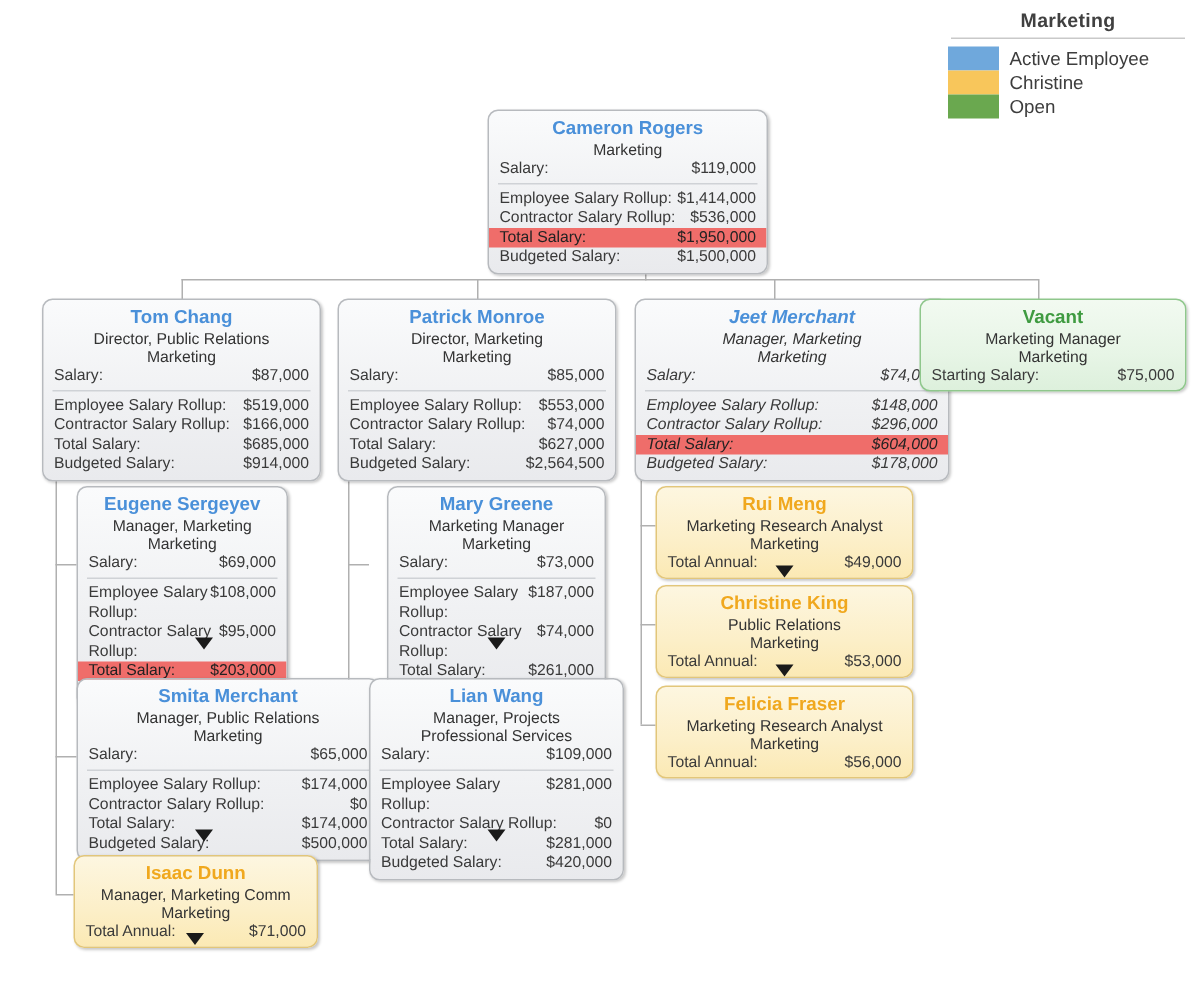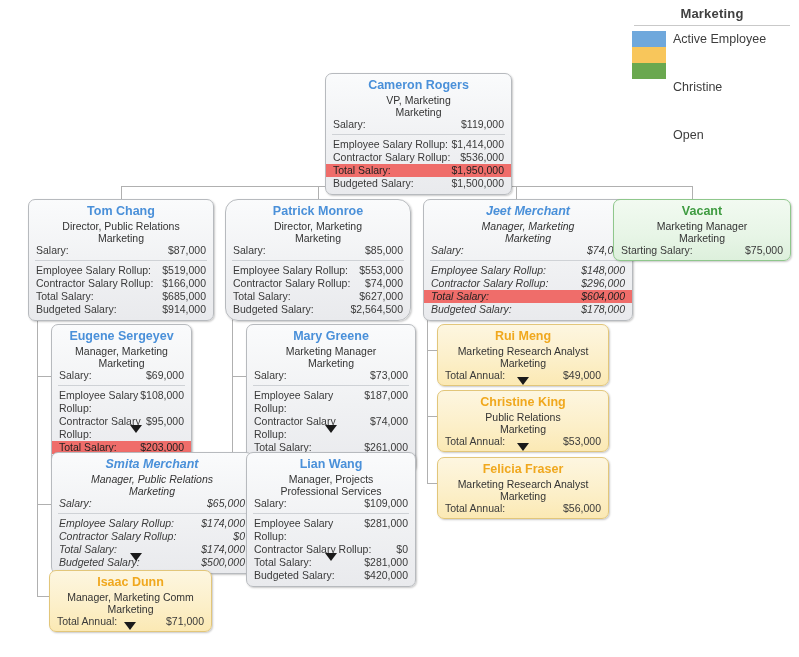--- a/index.html
+++ b/index.html
@@ -45,21 +45,20 @@
     flex-direction: column;
   }
   #legend .swatch {
     height: 16px;
     width: 34px;
   }
   #legend .labels {
     display: flex;
     flex-direction: column;
     margin-left: 7px;
-    gap: 32px;
   }
   #legend .labels span {
     height: 16px;
     line-height: 16px;
     font-size: 12.5px;
     color: #3d3d3d;
     white-space: nowrap;
   }
 
   
@@ -182,21 +181,20 @@
 <div class="conn h" style="left:232px; top:504px; width:14px;"></div>
 
 <div class="conn v" style="left:427px; top:305px; height:178px;"></div>
 <div class="conn h" style="left:427px; top:350px; width:10px;"></div>
 <div class="conn h" style="left:427px; top:416px; width:10px;"></div>
 <div class="conn h" style="left:427px; top:483px; width:10px;"></div>
 
 <div class="node employee" style="left:325px; top:73px; width:187px;">
   <div class="inner">
     <div class="name">Cameron Rogers</div>
-    <div class="title">VP, Marketing</div>
     <div class="dept">Marketing</div>
     <div class="kv">
       <span class="lbl">Salary:</span>
       <span class="val">$119,000</span>
     </div>
     <div class="sep"></div>
     <div class="rows">
       <div class="kv">
         <span class="lbl">Employee Salary Rollup:</span>
         <span class="val">$1,414,000</span>
@@ -241,21 +239,21 @@
         <span class="val">$685,000</span>
       </div>
       <div class="kv">
         <span class="lbl">Budgeted Salary:</span>
         <span class="val">$914,000</span>
       </div>
     </div>
   </div>
 </div>
 
-<div class="node employee" style="left:225px; top:199px; width:186px;border-radius:13px;">
+<div class="node employee" style="left:225px; top:199px; width:186px;">
   <div class="inner">
     <div class="name">Patrick Monroe</div>
     <div class="title">Director, Marketing</div>
     <div class="dept">Marketing</div>
     <div class="kv">
       <span class="lbl">Salary:</span>
       <span class="val">$85,000</span>
     </div>
     <div class="sep"></div>
     <div class="rows">
@@ -347,21 +345,21 @@
       </div>
       <div class="kv">
         <span class="lbl">Budgeted Salary:</span>
         <span class="val">$173,500</span>
       </div>
     </div>
   </div>
 </div>
 <div class="arrow" style="left:130px; top:425px;"></div>
 
-<div class="node employee" style="left:246px; top:324px; width:170px;">
+<div class="node employee" style="left:258px; top:324px; width:146px;">
   <div class="inner">
     <div class="name">Mary Greene</div>
     <div class="title">Marketing Manager</div>
     <div class="dept">Marketing</div>
     <div class="kv">
       <span class="lbl">Salary:</span>
       <span class="val">$73,000</span>
     </div>
     <div class="sep"></div>
     <div class="rows">
@@ -417,21 +415,21 @@
     <div class="name">Felicia Fraser</div>
     <div class="title">Marketing Research Analyst</div>
     <div class="dept">Marketing</div>
     <div class="kv">
       <span class="lbl">Total Annual:</span>
       <span class="val">$56,000</span>
     </div>
   </div>
 </div>
 
-<div class="node employee" style="left:51px; top:452px; width:202px;font-style:italic;">
+<div class="node employee" style="left:51px; top:452px; width:202px;">
   <div class="inner">
     <div class="name">Smita Merchant</div>
     <div class="title">Manager, Public Relations</div>
     <div class="dept">Marketing</div>
     <div class="kv">
       <span class="lbl">Salary:</span>
       <span class="val">$65,000</span>
     </div>
     <div class="sep"></div>
     <div class="rows">

